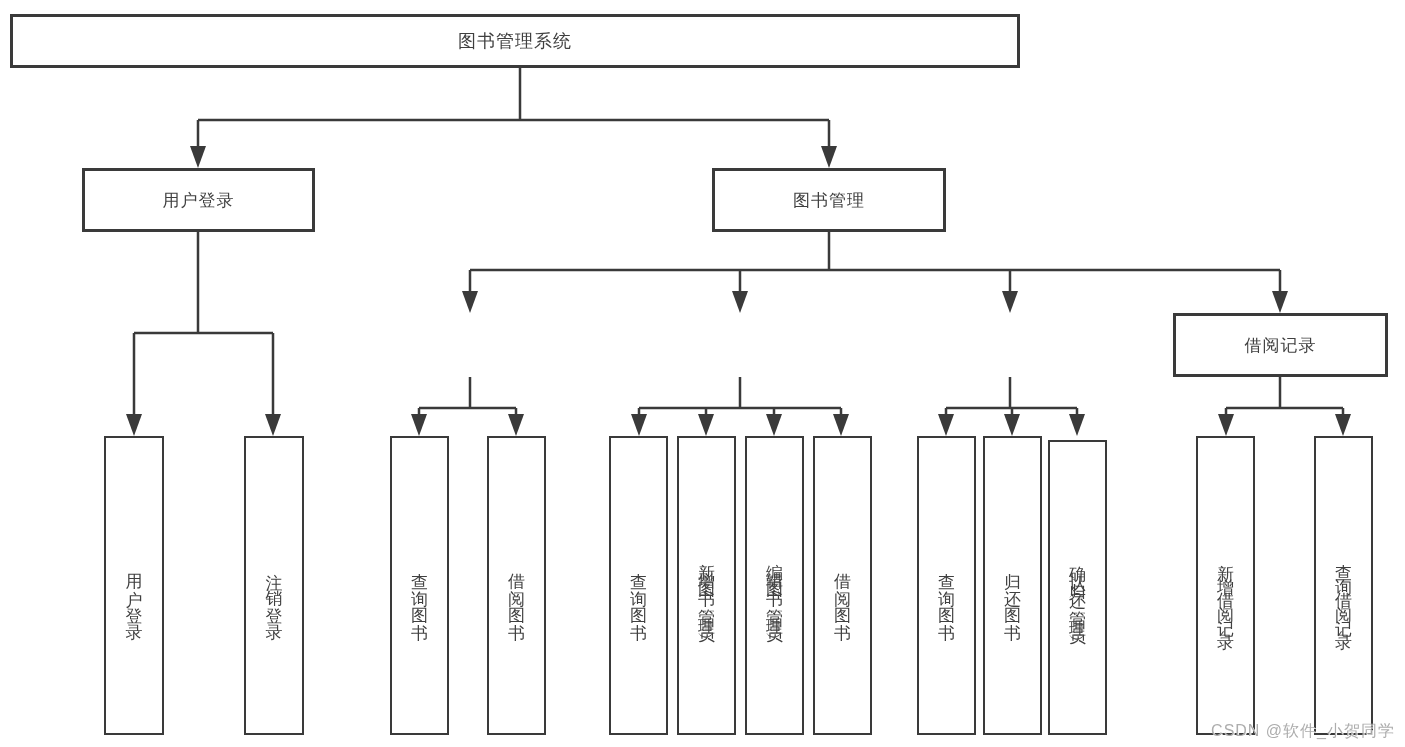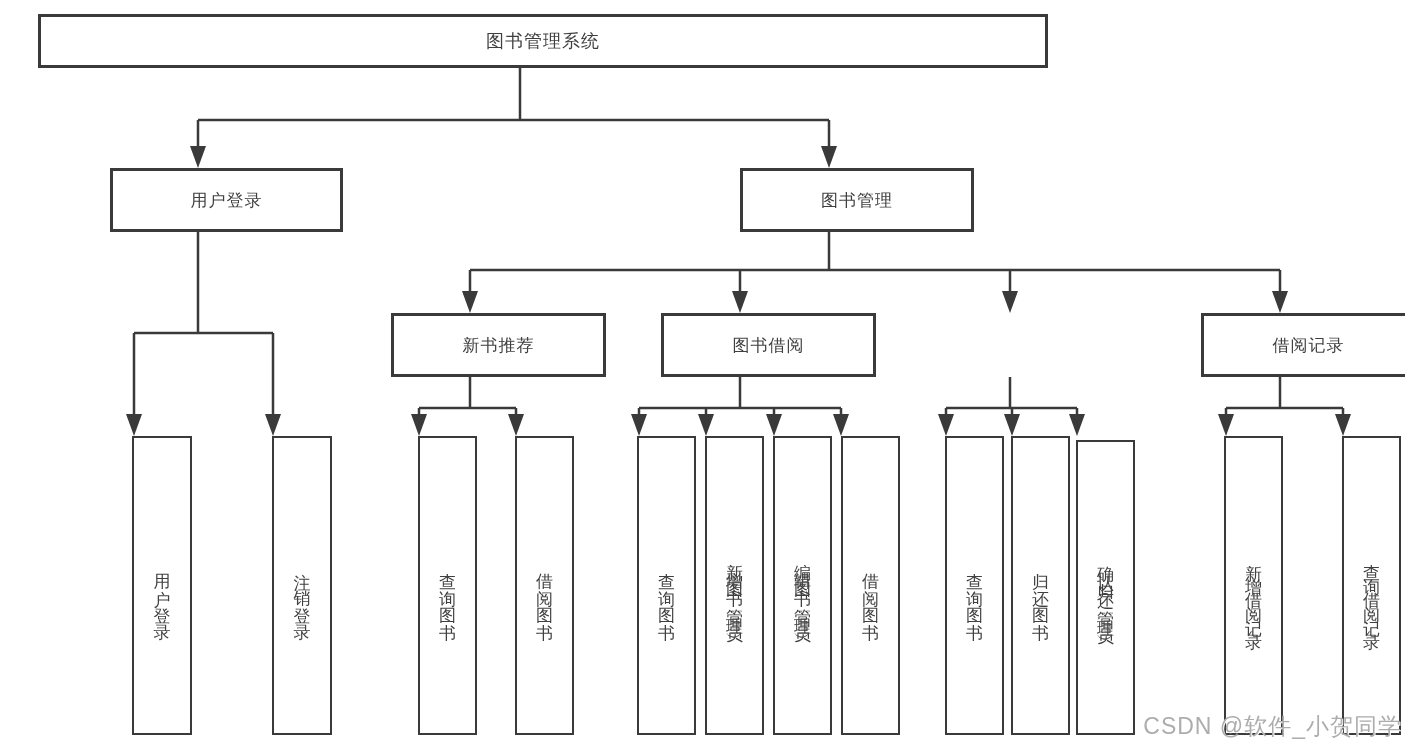--- a/index.html
+++ b/index.html
@@ -30,38 +30,37 @@
     position: absolute;
     background: var(--background);
     border: 3px solid var(--line);
     display: flex;
     align-items: center;
     justify-content: center;
     color: var(--text);
     font-size: 17px;
     text-align: center;
     letter-spacing: 1px;
-    margin-left: 28px;
   }
   .root-box { font-size: 18px; }
   .leaf { border-width: 2px; }
   .vtext {
     writing-mode: vertical-rl;
     text-orientation: mixed;
     font-size: 17px;
     white-space: nowrap;
   }
   .sp4 { letter-spacing: 17px; padding-top: 17px; }
   .sp6 { letter-spacing: 14px; padding-top: 14px; }
   .sp9 { letter-spacing: 9px;  padding-top: 9px; }
   .watermark {
     position: absolute;
-    right: 3px;
+    right: 10px;
     bottom: 5px;
-    font-size: 23px;
+    font-size: 16px;
     color: var(--watermark);
     text-shadow: 1px 1px 0 rgba(255,255,255,0.95);
     letter-spacing: 1px;
     white-space: nowrap;
   }
 </style>
 </head>
 <body>
 
 <div class="canvas">
@@ -107,22 +106,20 @@
       <polygon class="ar" points="1218,414 1234,414 1226,436"></polygon>
       <polygon class="ar" points="1335,414 1351,414 1343,436"></polygon>
     </g>
   </svg>
 
   <div class="box root-box" style="left:10px; top:14px; width:1010px; height:54px;">图书管理系统</div>
 
   <div class="box" style="left:82px; top:168px; width:233px; height:64px;">用户登录</div>
   <div class="box" style="left:712px; top:168px; width:234px; height:64px;text-align:center;">图书管理</div>
 
-  <div class="box" style="left:363px; top:313px; width:215px; height:64px;">新书推荐</div>
-  <div class="box" style="left:633px; top:313px; width:215px; height:64px;">图书借阅</div>
   <div class="box" style="left:1173px; top:313px; width:215px; height:64px;">借阅记录</div>
 
   <div class="box leaf" style="left:104px; top:436px; width:60px; height:299px;">
     <span class="vtext sp4">用户登录</span>
   </div>
   <div class="box leaf" style="left:244px; top:436px; width:60px; height:299px;">
     <span class="vtext sp4">注销登录</span>
   </div>
 
   <div class="box leaf" style="left:390px; top:436px; width:59px; height:299px;">

